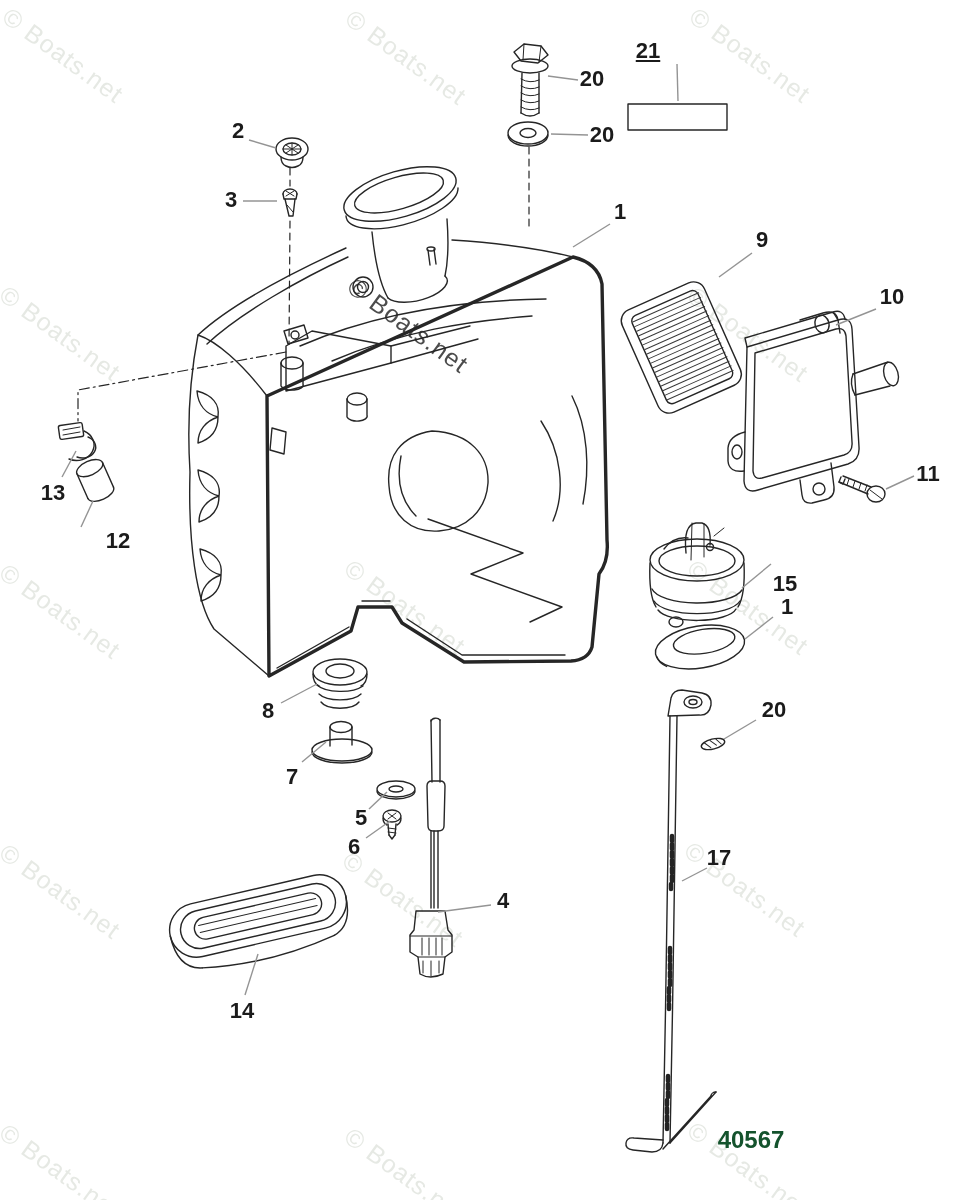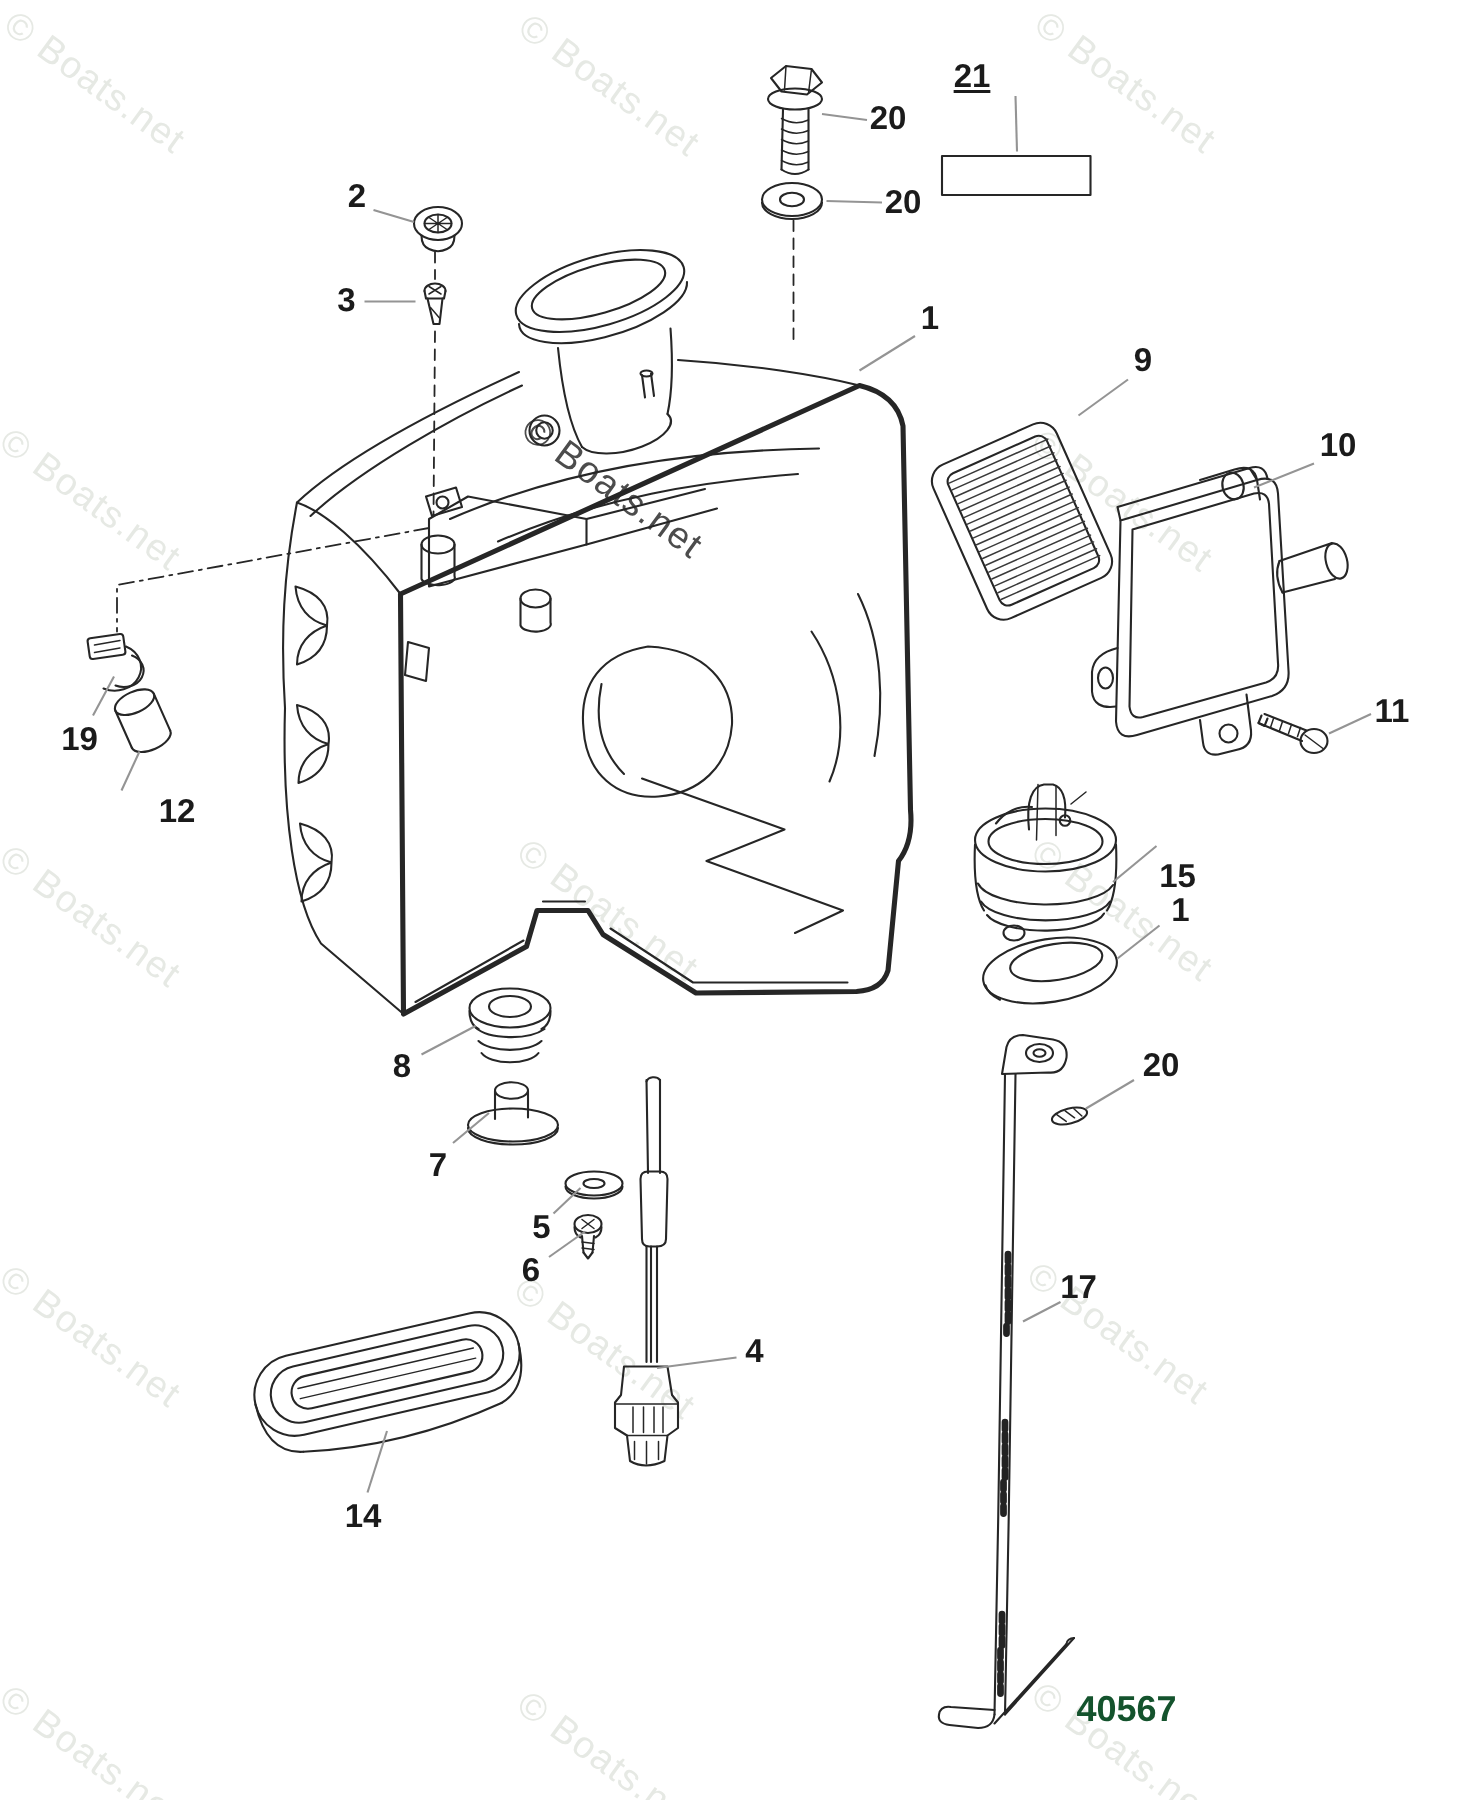--- a/index.html
+++ b/index.html
@@ -302,21 +302,21 @@
       <div class="callout" style="left: 231px; top: 200px;">3</div>
       <div class="callout" style="left: 503px; top: 901px;">4</div>
       <div class="callout" style="left: 361px; top: 818px;">5</div>
       <div class="callout" style="left: 354px; top: 847px;">6</div>
       <div class="callout" style="left: 292px; top: 777px;">7</div>
       <div class="callout" style="left: 268px; top: 711px;">8</div>
       <div class="callout" style="left: 762px; top: 240px;">9</div>
       <div class="callout" style="left: 892px; top: 297px;">10</div>
       <div class="callout" style="left: 928px; top: 474px;">11</div>
       <div class="callout" style="left: 74px; top: 541px; margin-left: 44px;">12</div>
-      <div class="callout" style="left: 53px; top: 493px;">19</div>
+      <div class="callout" style="left: 53px; top: 493px;">13</div>
       <div class="callout" style="left: 242px; top: 1011px;">14</div>
       <div class="callout" style="left: 785px; top: 584px;">15</div>
       <div class="callout" style="left: 787px; top: 607px;">1</div>
       <div class="callout" style="left: 719px; top: 858px;">17</div>
       <div class="callout" style="left: 774px; top: 710px;">20</div>
       <div class="callout" style="left: 592px; top: 79px;">20</div>
       <div class="callout" style="left: 602px; top: 135px;">20</div>
       <div class="callout" style="left: 648px; top: 51px; text-decoration: underline;">21</div>
     </div>
 

